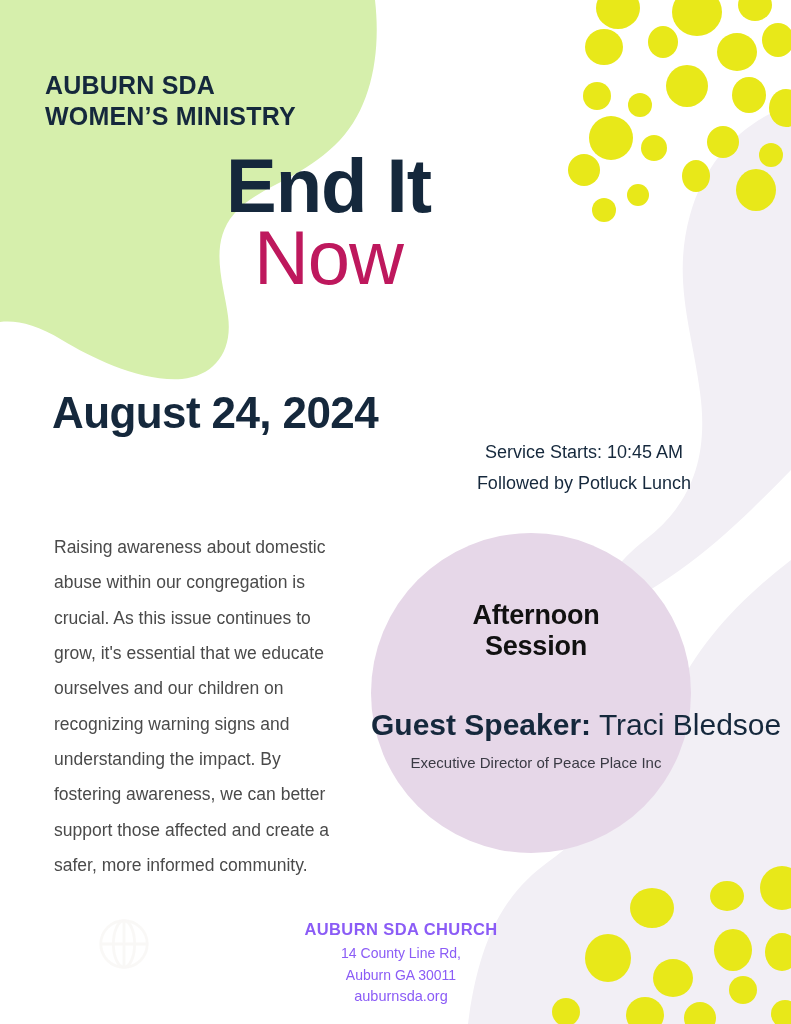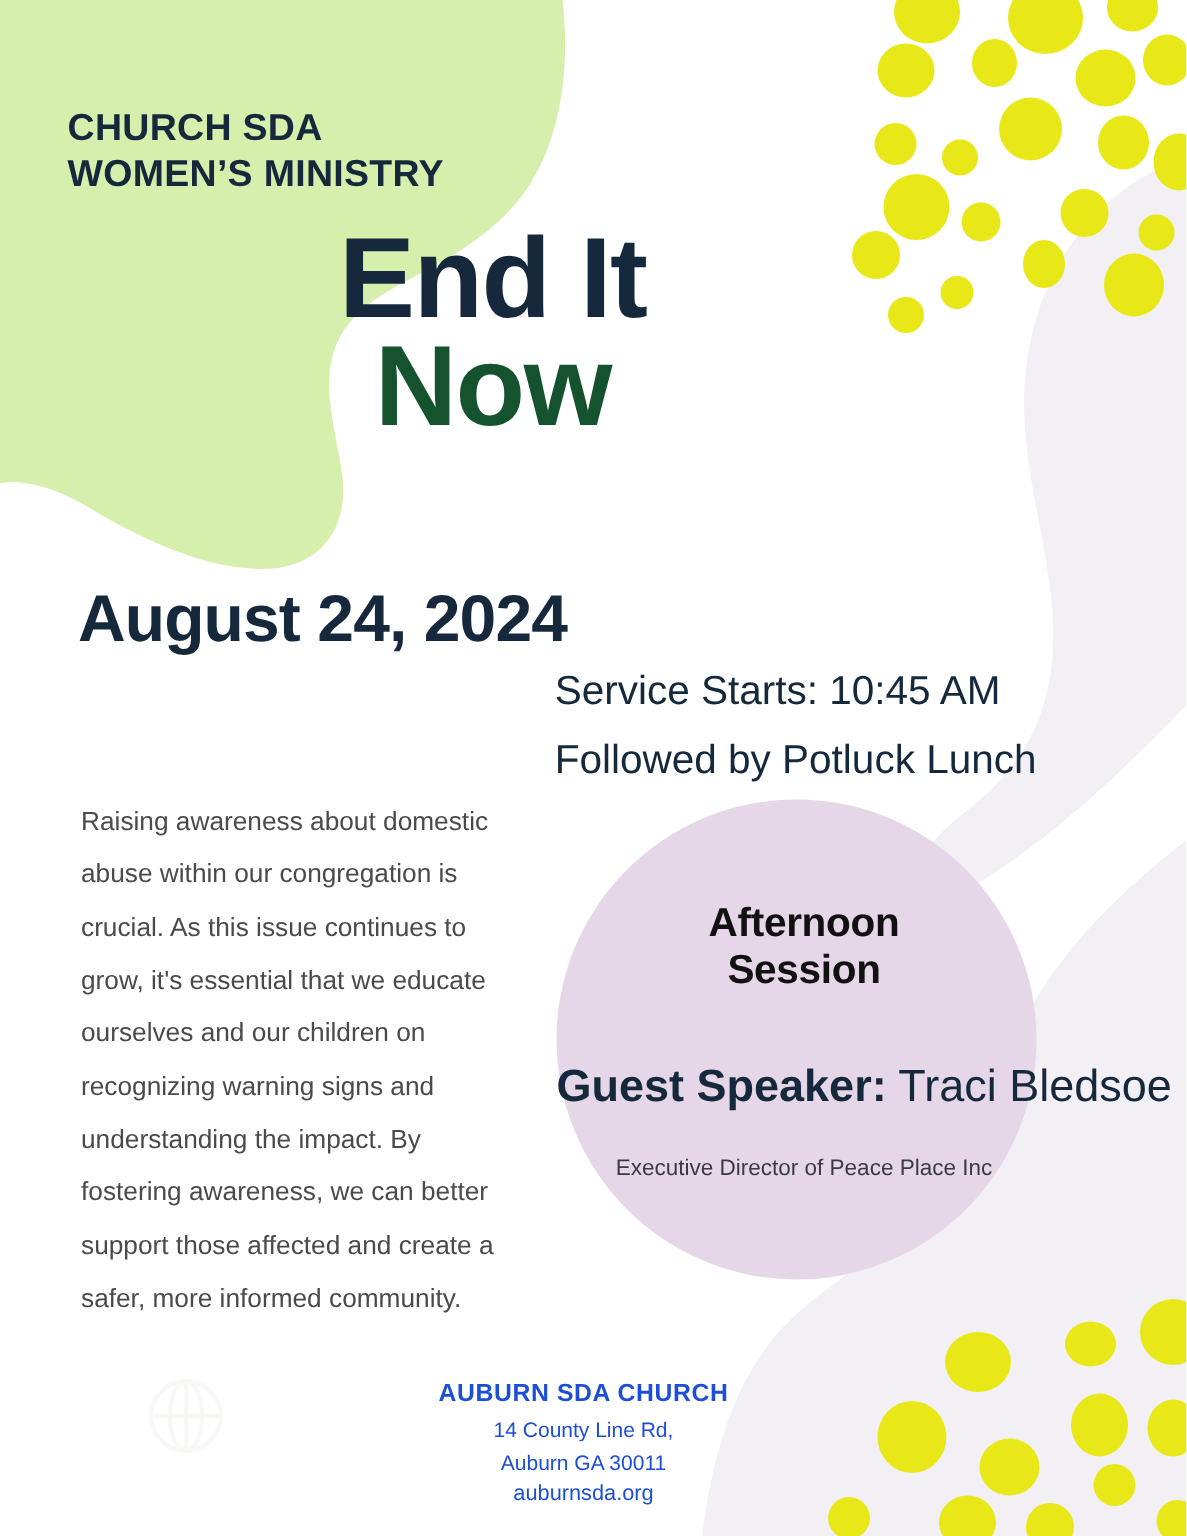--- a/index.html
+++ b/index.html
@@ -50,22 +50,22 @@
   }
   .title-line1 {
     font-size: 76px;
     font-weight: bold;
     color: #15283C;
     line-height: 0.96;
     letter-spacing: -1px;
   }
   .title-line2 {
     font-size: 76px;
-    font-weight: bold;
-    color: #14532d;
+    font-weight: normal;
+    color: #be185d;
     line-height: 1.02;
     letter-spacing: -1px;
     margin-top: -4px;
   }
   .tagline {
     margin-top: 4px;
     font-size: 27px;
     color: #15283C;
     font-style: italic;
     font-family: "DejaVu Sans", sans-serif;
@@ -79,23 +79,23 @@
     font-size: 44px;
     font-weight: bold;
     color: #15283C;
     letter-spacing: -0.6px;
   }
 
   .service-info {
     position: absolute;
     right: 100px;
     top: 437px;
-    text-align: left;
-    color: #15283C;
-    font-size: 27px;
+    text-align: center;
+    color: #15283C;
+    font-size: 18px;
     line-height: 1.72;
   }
 
   .body-copy {
     position: absolute;
     left: 54px;
     top: 530px;
     width: 275px;
     color: #4A4A4A;
     font-size: 17.5px;
@@ -130,33 +130,33 @@
   .session-speaker {
     margin-top: 46px;
     font-size: 30px;
     color: #15283C;
     white-space: nowrap;
   }
   .session-speaker .lbl {
     font-weight: bold;
   }
   .session-role {
-    margin-top: 28px;
+    margin-top: 12px;
     font-size: 15px;
     color: #3A3A44;
   }
 
   
   .footer {
     position: absolute;
-    left: 0;
+    left: 12px;
     top: 920px;
     width: 778px;
     text-align: center;
-    color: #1d4ed8;
+    color: #8b5cf6;
   }
   .footer-name {
     font-size: 16.5px;
     font-weight: bold;
     letter-spacing: 0.4px;
   }
   .footer-addr {
     font-size: 14px;
     line-height: 1.55;
     margin-top: 4px;
@@ -240,21 +240,21 @@
 
   <div class="session-circle"></div>
 
   <svg class="watermark" viewBox="0 0 60 60" xmlns="http://www.w3.org/2000/svg">
     <circle cx="30" cy="30" r="24" fill="none" stroke="#8a6a4a" stroke-width="3"></circle>
     <ellipse cx="30" cy="30" rx="11" ry="24" fill="none" stroke="#8a6a4a" stroke-width="3"></ellipse>
     <line x1="6" y1="30" x2="54" y2="30" stroke="#8a6a4a" stroke-width="3"></line>
     <line x1="30" y1="6" x2="30" y2="54" stroke="#8a6a4a" stroke-width="3"></line>
   </svg>
 
-  <div class="ministry-label">CHURCH SDA
+  <div class="ministry-label">AUBURN SDA
 WOMEN’S MINISTRY</div>
 
   <div class="title-block">
     <div class="title-line1">End It</div>
     <div class="title-line2">Now</div>
   </div>
 
   <div class="event-date">August 24, 2024</div>
 
   <div class="service-info">

